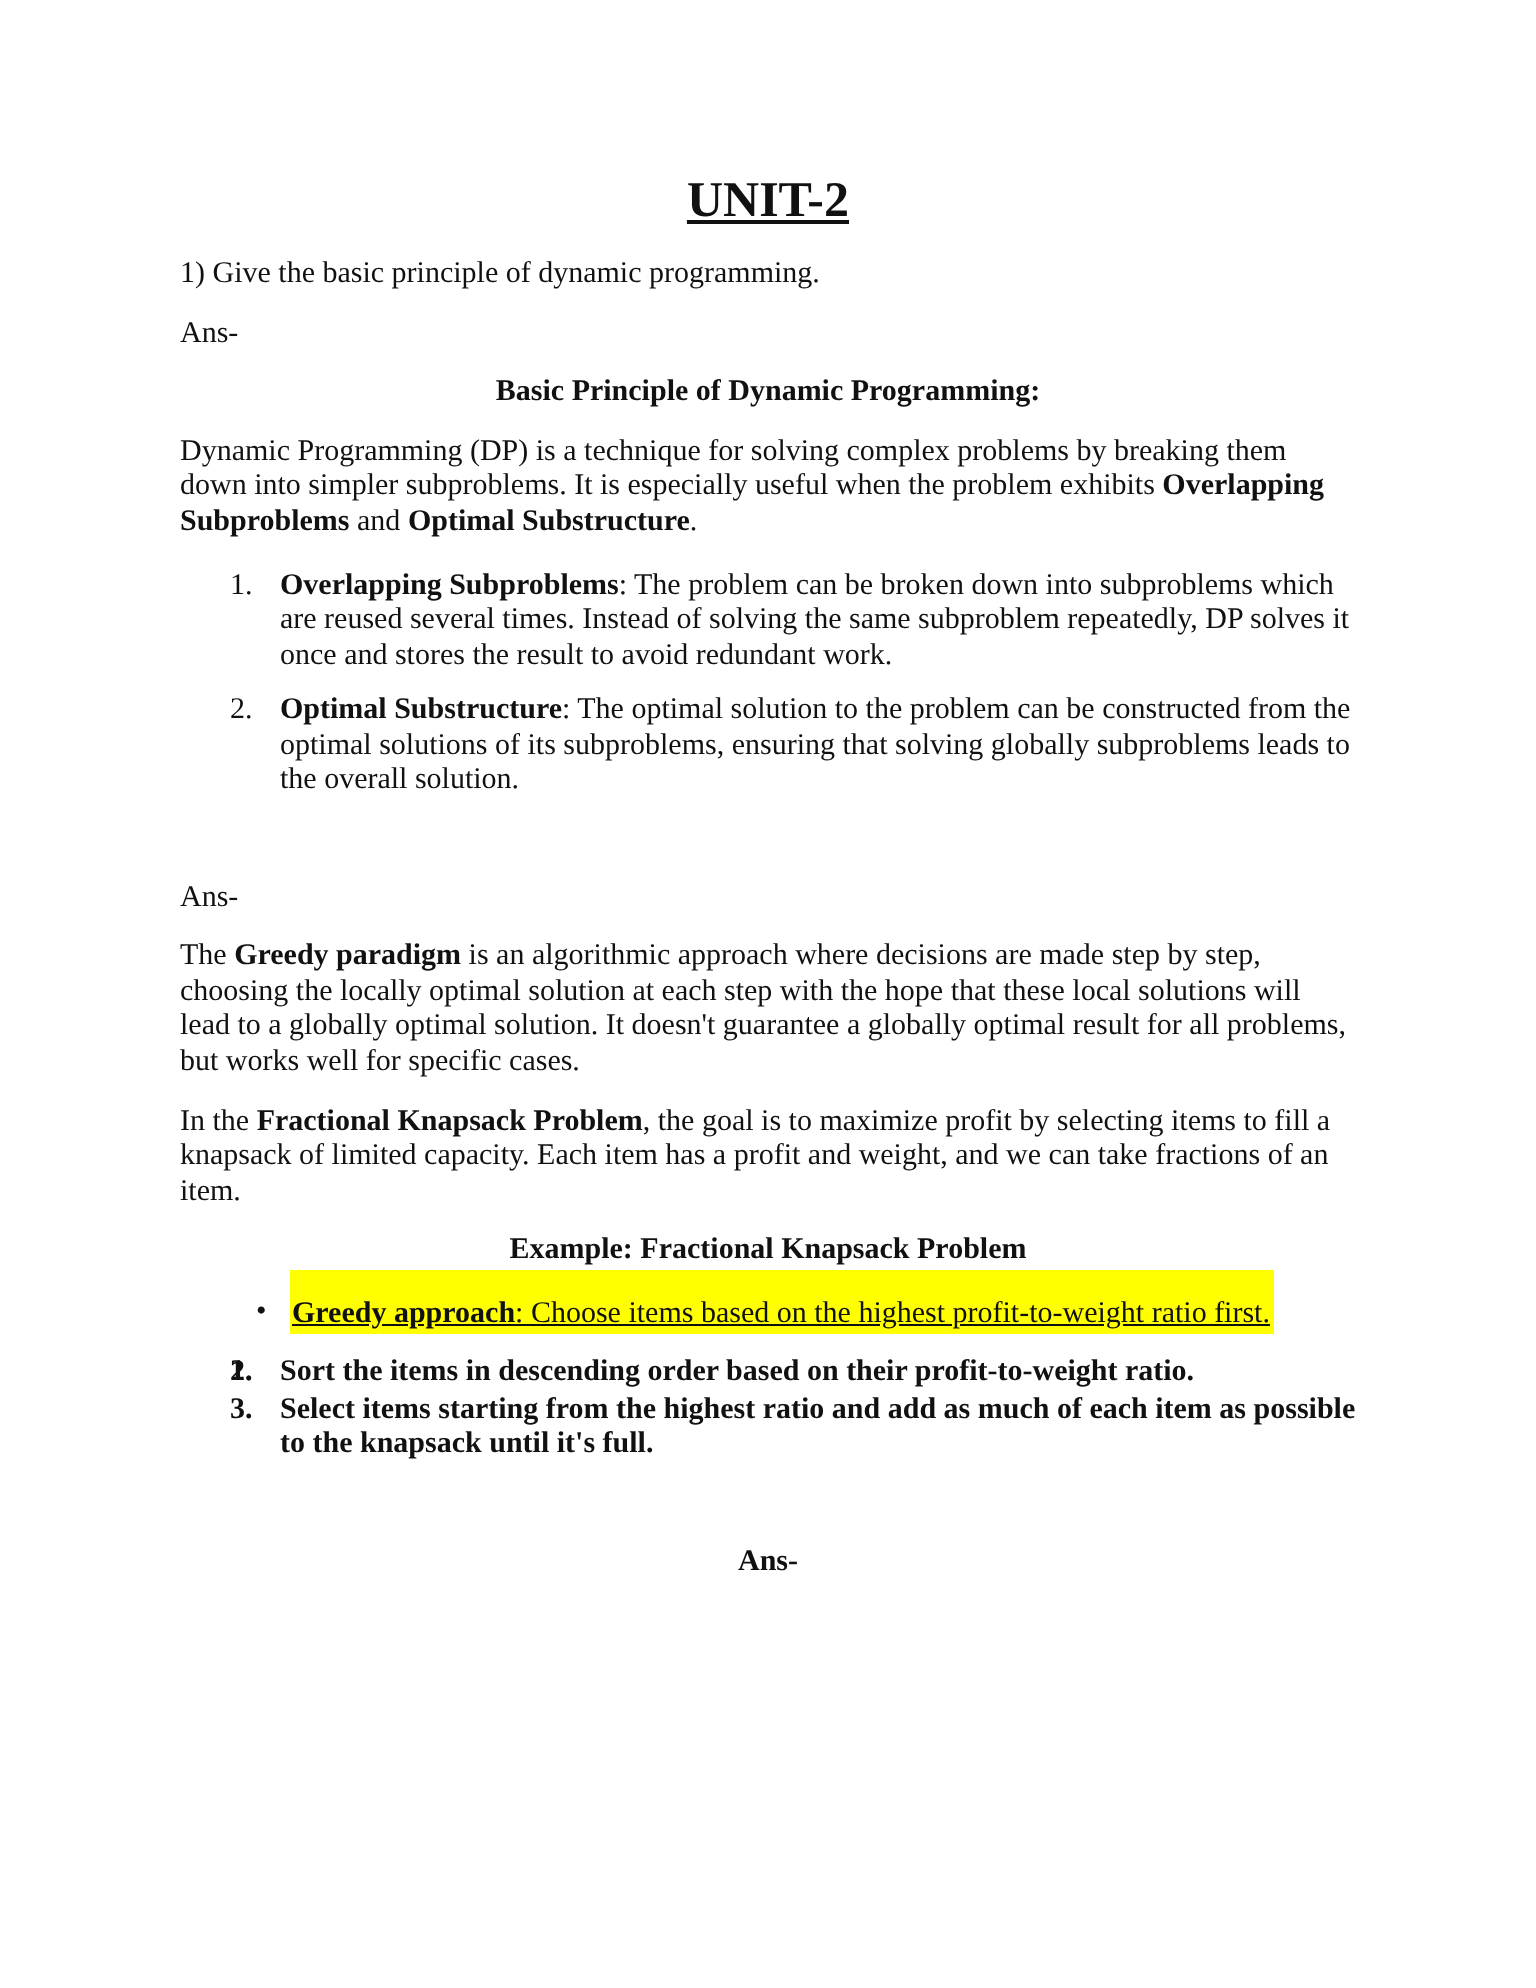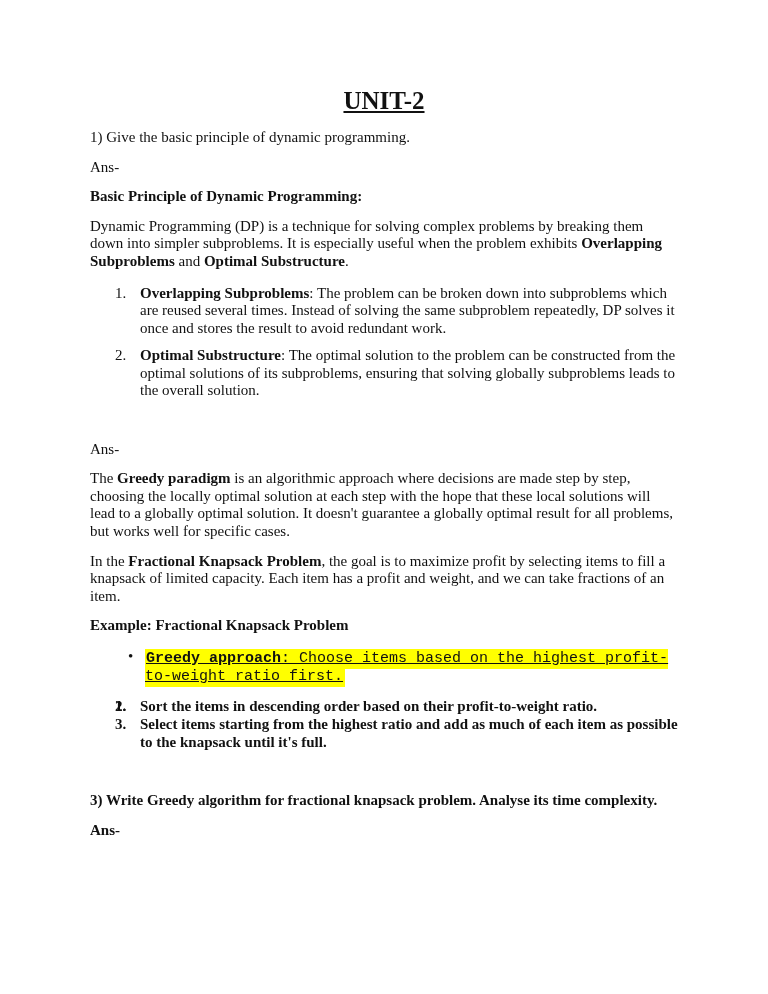--- a/index.html
+++ b/index.html
@@ -22,21 +22,21 @@
   .doc-title {
     text-align: center;
     font-size: 25px;
     font-weight: bold;
     margin: 0 0 14px 0;
   }
   .doc-title span { text-decoration: underline; }
   p.block {
     margin: 0 0 12px 0;
   }
-  .bold { font-weight: bold; }
+  .bold { font-weight: bold; text-align: center; }
   ol.num-list, ul.bullet-list {
     margin: 0 0 12px 0;
     padding: 0;
     list-style: none;
   }
   .num-list li, .bullet-list li {
     position: relative;
     padding-left: 50px;
     margin-bottom: 10px;
   }
@@ -49,22 +49,21 @@
   .bullet-list li .marker {
     position: absolute;
     left: 38px;
     top: -1px;
   }
   .steps-list li { font-weight: bold; margin-bottom: 1px; }
   .steps-list li .marker { font-weight: bold; }
   .hl {
     background: #ffff00;
     text-decoration: underline;
-    padding: 1px 2px 2px 1px;
-    font-family: Liberation Mono, monospace;
+    padding: 14px 2px 2px 1px;
   }
   .hl .bold { text-decoration: underline; }
   .spacer-md { height: 29px; }
 </style>
 </head>
 <body>
 
 <div class="page">
 
   <h1 class="doc-title"><span>UNIT-2</span></h1>
@@ -108,16 +107,15 @@
     <li>
       <span class="marker">2.</span><span>Sort the items in descending order based on their profit-to-weight ratio.</span>
     </li>
     <li>
       <span class="marker">3.</span><span>Select items starting from the highest ratio and add as much of each item as possible to the knapsack until it's full.</span>
     </li>
   </ol>
 
   <div class="spacer-md"></div>
 
-  <p class="block bold">3) Write Greedy algorithm for fractional knapsack problem. Analyse its time complexity.</p>
   <p class="block bold">Ans-</p>
 
 </div>
 
 </body></html>

